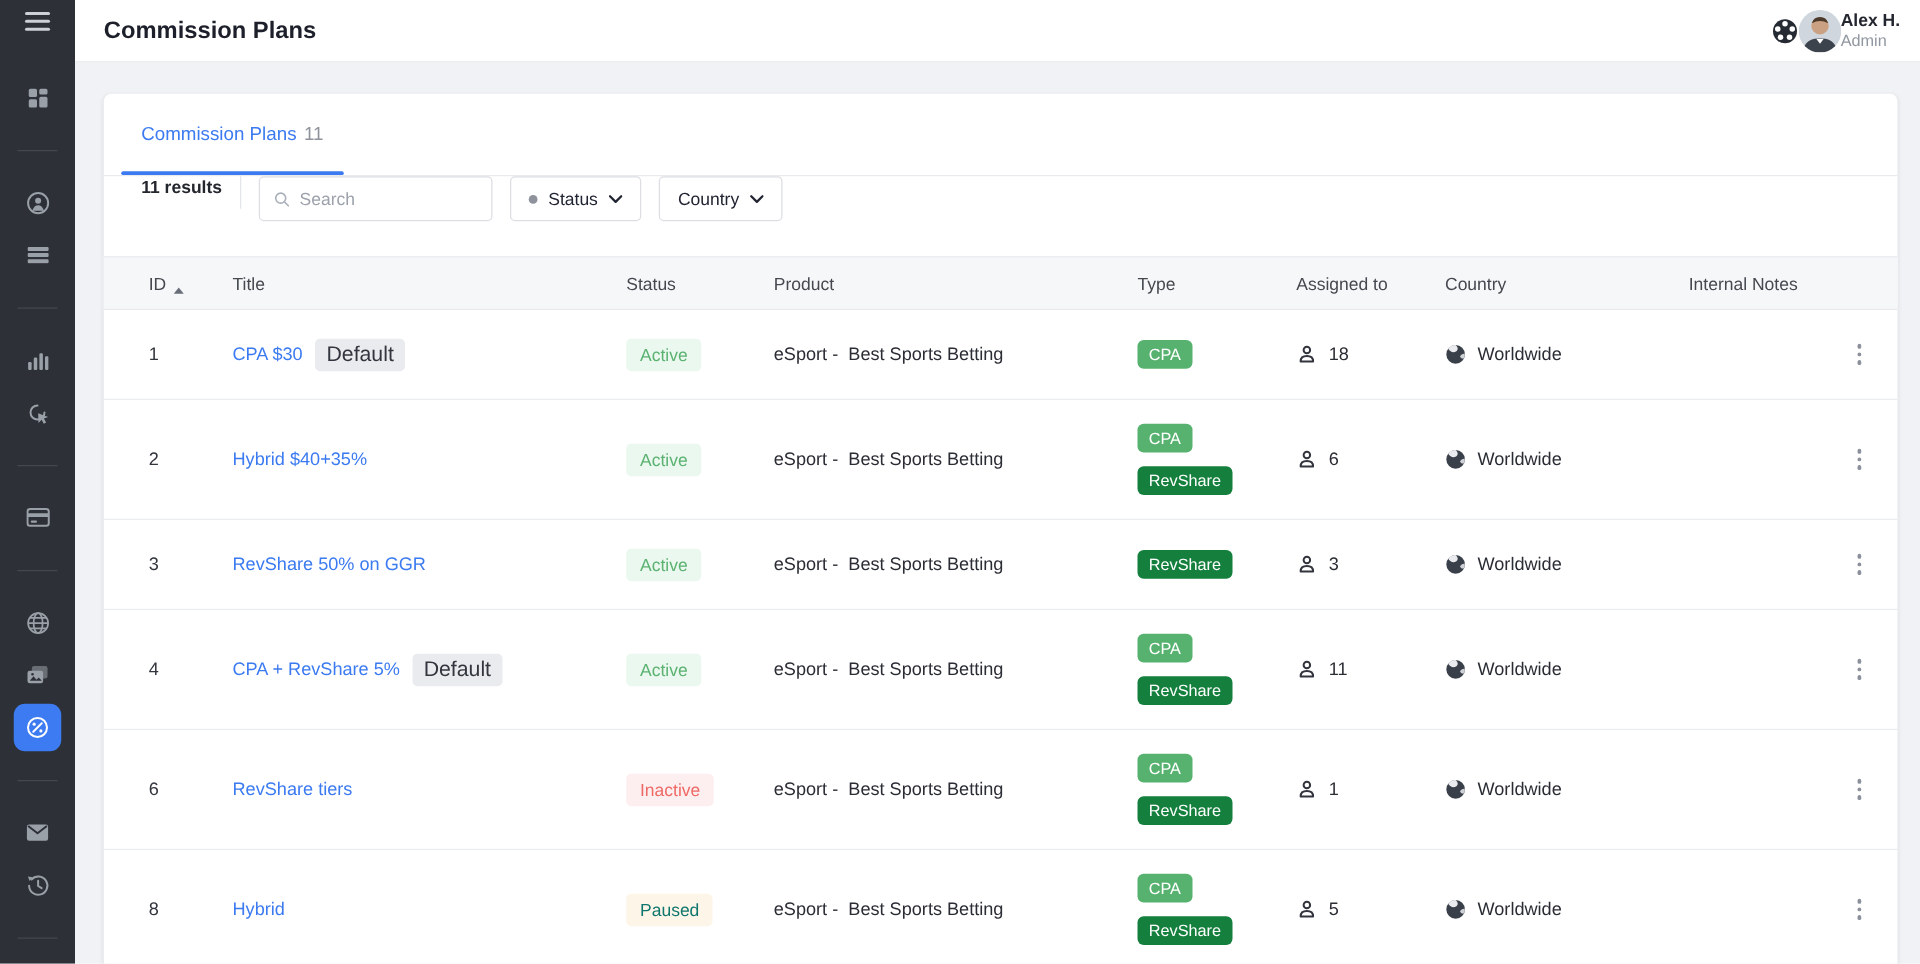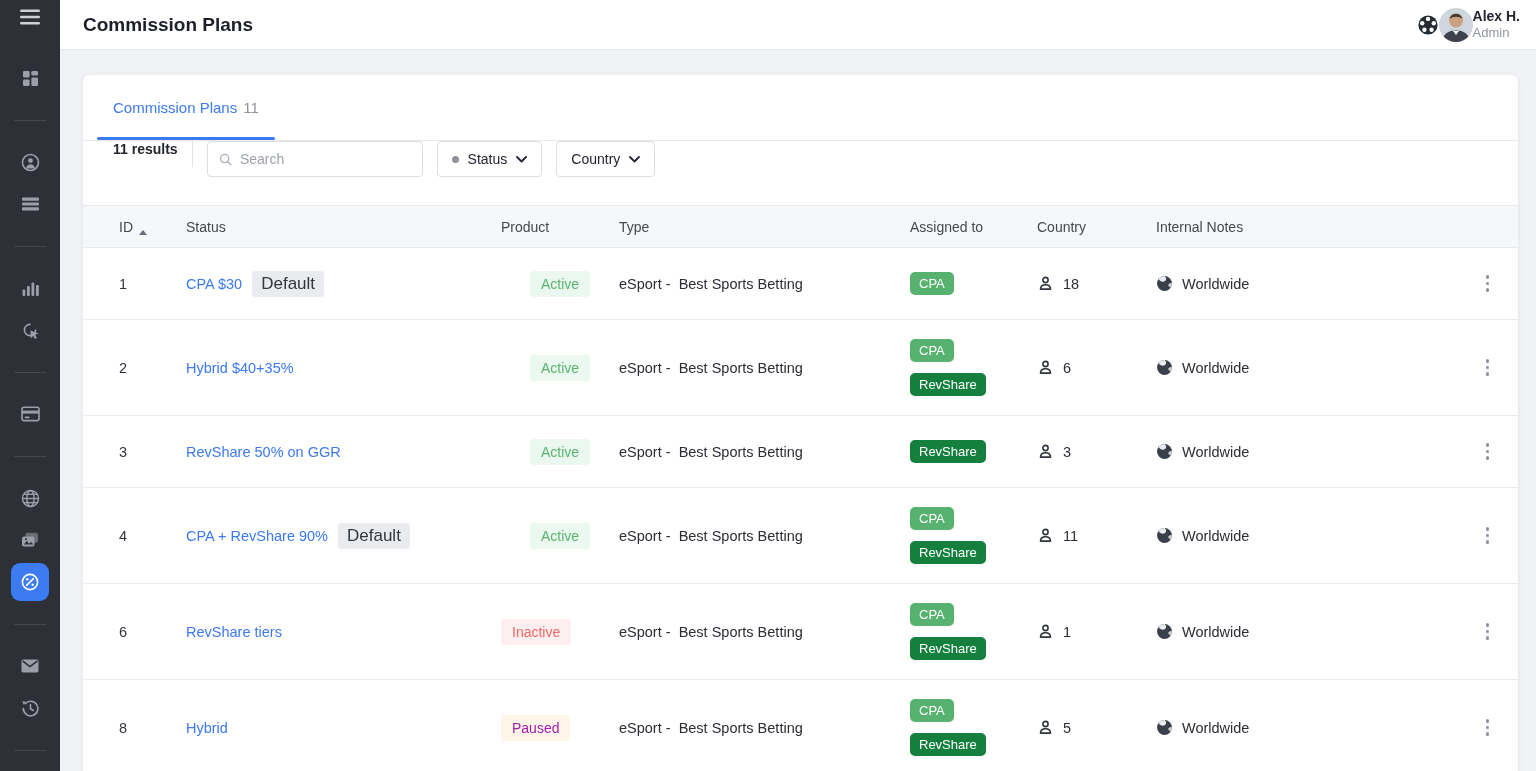--- a/index.html
+++ b/index.html
@@ -82,21 +82,21 @@
     display: flex; align-items: center; gap: 10px; padding: 0 15px;
     font-size: 14px; font-weight: 600; color: #212430; cursor: pointer;
     font-family: inherit;
   }
 
   
   .filters-row { height: 64px; display: flex; align-items: flex-start; padding: 0 30px; }
   .results { font-size: 14px; font-weight: 600; color: #24262e; }
   .vsep { width: 1px; height: 26px; background: #e3e5ea; margin: 0 14px; }
   .search-box {
-    width: 216px; height: 36px; border: 1px solid #dcdee4; border-radius: 4px;
+    width: 187px; height: 36px; border: 1px solid #dcdee4; border-radius: 4px;
     display: flex; align-items: center; gap: 8px; padding: 0 11px; background: #fff;
   }
   .search-box input {
     border: none; outline: none; width: 100%; font-size: 14px; color: #33363e;
     font-family: inherit; background: transparent;
   }
   .search-box input::placeholder { color: #9ca1ab; }
   .filter-btn {
     height: 36px; border: 1px solid #dcdee4; border-radius: 4px; background: #fff;
     display: flex; align-items: center; gap: 9px; padding: 0 14px; margin-left: 14px;
@@ -120,23 +120,23 @@
 
   .trow { border-bottom: 1px solid #ebedf0; min-height: 72px; padding-top: 19px; padding-bottom: 19px; font-size: 14.5px; color: #2b2d35; }
   .cell-id { color: #32353d; }
   .title-cell { display: flex; align-items: center; gap: 10px; }
   .plan-link { color: #3b7af0; text-decoration: none; cursor: pointer; }
   .default-badge {
     background: #eaebef; color: #33363e; font-size: 17px;
     padding: 3px 9px; border-radius: 4px; white-space: nowrap;
   }
   .status-badge { display: inline-block; font-size: 14px; padding: 5px 11px; border-radius: 4px; }
-  .st-active   { background: #eaf8ef; color: #5bb271; margin-left: 29px; }
+  .st-active   { background: #eaf8ef; color: #5bb271; }
   .st-inactive { background: #fdeff0; color: #ee6a66; }
-  .st-paused   { background: #fdf5e7; color: #a21caf; }
+  .st-paused   { background: #fdf5e7; color: #0f766e; }
   .product-cell { white-space: pre; }
   .types-cell { display: flex; flex-direction: column; align-items: flex-start; gap: 11px; }
   .type-badge { color: #fff; font-size: 13px; padding: 4px 9px; border-radius: 5px; }
   .t-cpa { background: #57b26f; }
   .t-rev { background: #15803d; }
   .assigned-cell, .country-cell { display: flex; align-items: center; gap: 9px; }
   .kebab {
     justify-self: end; display: flex; flex-direction: column; gap: 3px;
     padding: 6px 5px; cursor: pointer; background: none; border: none;
   }
@@ -340,20 +340,21 @@
             <polyline points="1,1 5.5,5.5 10,1" fill="none" stroke="#212432" stroke-width="1.8" stroke-linecap="round" stroke-linejoin="round"></polyline>
           </svg>
         </button>
       </div>
 
       <div class="grid-row thead">
         <div class="th">
           <span>ID</span>
           <span class="sort-arrow"></span>
         </div>
+        <div class="th">Title</div>
         <div class="th">Status</div>
         <div class="th">Product</div>
         <div class="th">Type</div>
         <div class="th">Assigned to</div>
         <div class="th">Country</div>
         <div class="th">Internal Notes</div>
         <div></div>
       </div>
 
       <div id="tbody">
@@ -462,21 +463,21 @@
     <button class="kebab">
               <i></i>
               <i></i>
               <i></i>
             </button>
   </div>
 
   <div class="grid-row trow">
     <div class="cell-id">4</div>
     <div class="title-cell">
-      <a class="plan-link">CPA + RevShare 90%</a>
+      <a class="plan-link">CPA + RevShare 5%</a>
       <span class="default-badge">Default</span>
     </div>
     <div>
       <span class="status-badge st-active">Active</span>
     </div>
     <div class="product-cell">eSport -  Best Sports Betting</div>
     <div class="types-cell">
               <span class="type-badge t-cpa">CPA</span>
               <span class="type-badge t-rev">RevShare</span>
             </div>

